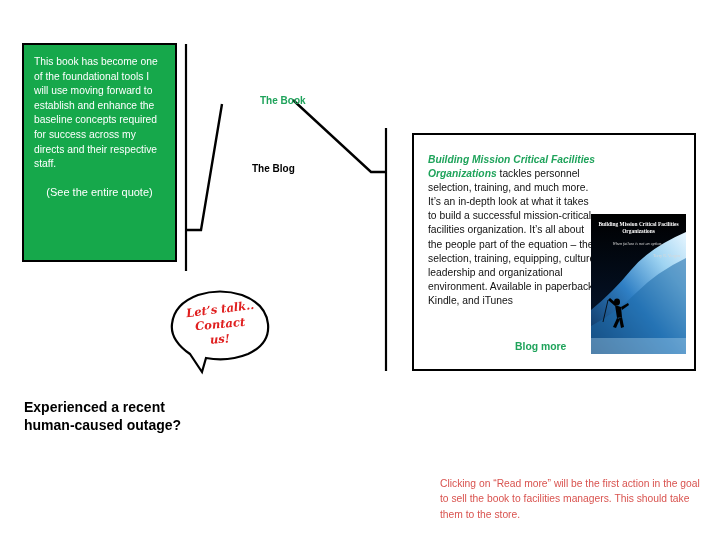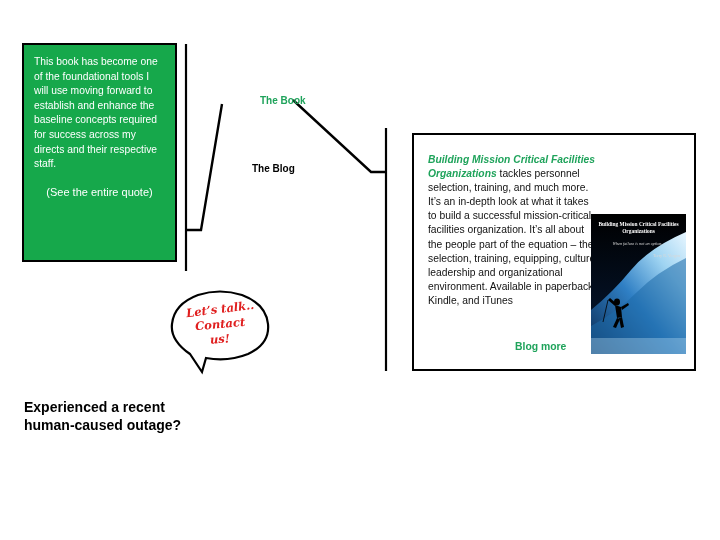--- a/index.html
+++ b/index.html
@@ -291,14 +291,15 @@
           <path d="M 31 103 L 33 113 L 30 114 L 28 104 Z"></path>
         </g>
         <line x1="17" y1="86" x2="12" y2="108" stroke="#000" stroke-width="0.8"></line>
       </svg>
       <div id="cover-title">Building Mission Critical Facilities Organizations</div>
       <div id="cover-subtitle">When failure is not an option...</div>
       <div id="cover-author">Terry R. Vergon</div>
     </div>
   </div>
 
+  <div id="caption-right" class="caption">Clicking on “Read more” will be the first action in the goal to sell the book to facilities managers. This should take them to the store.</div>
 
 </div>
 
 </body></html>

